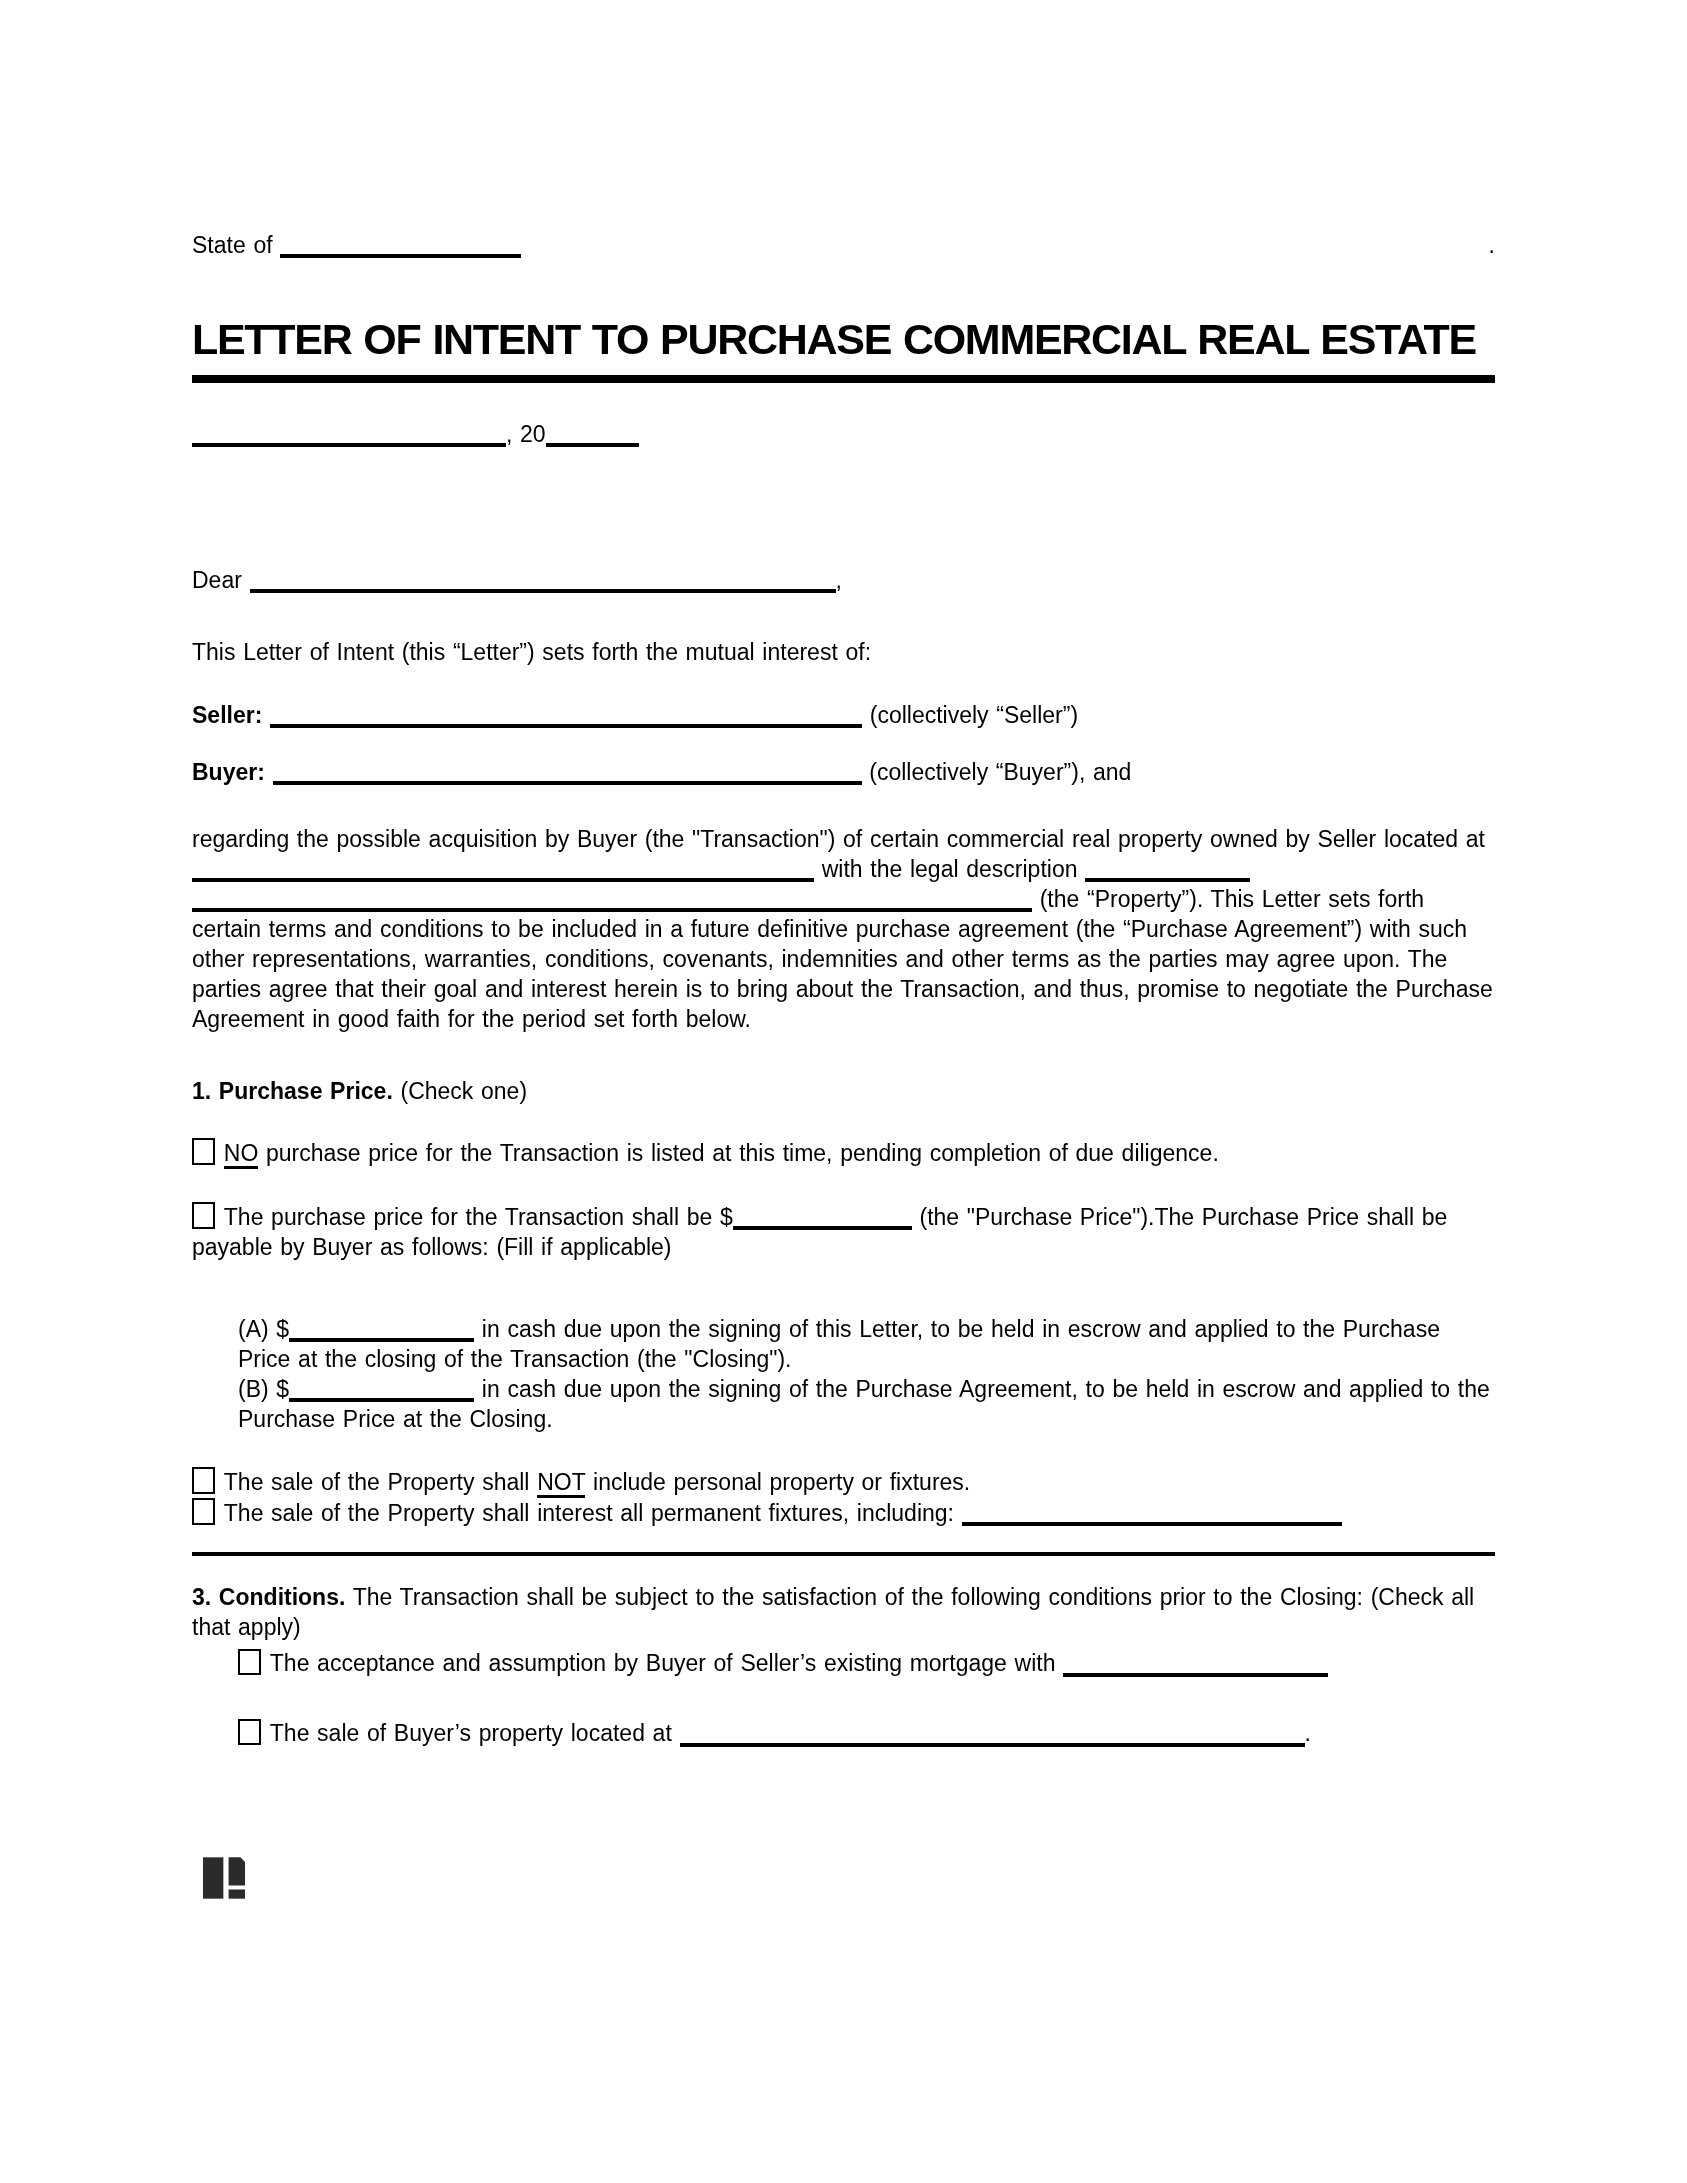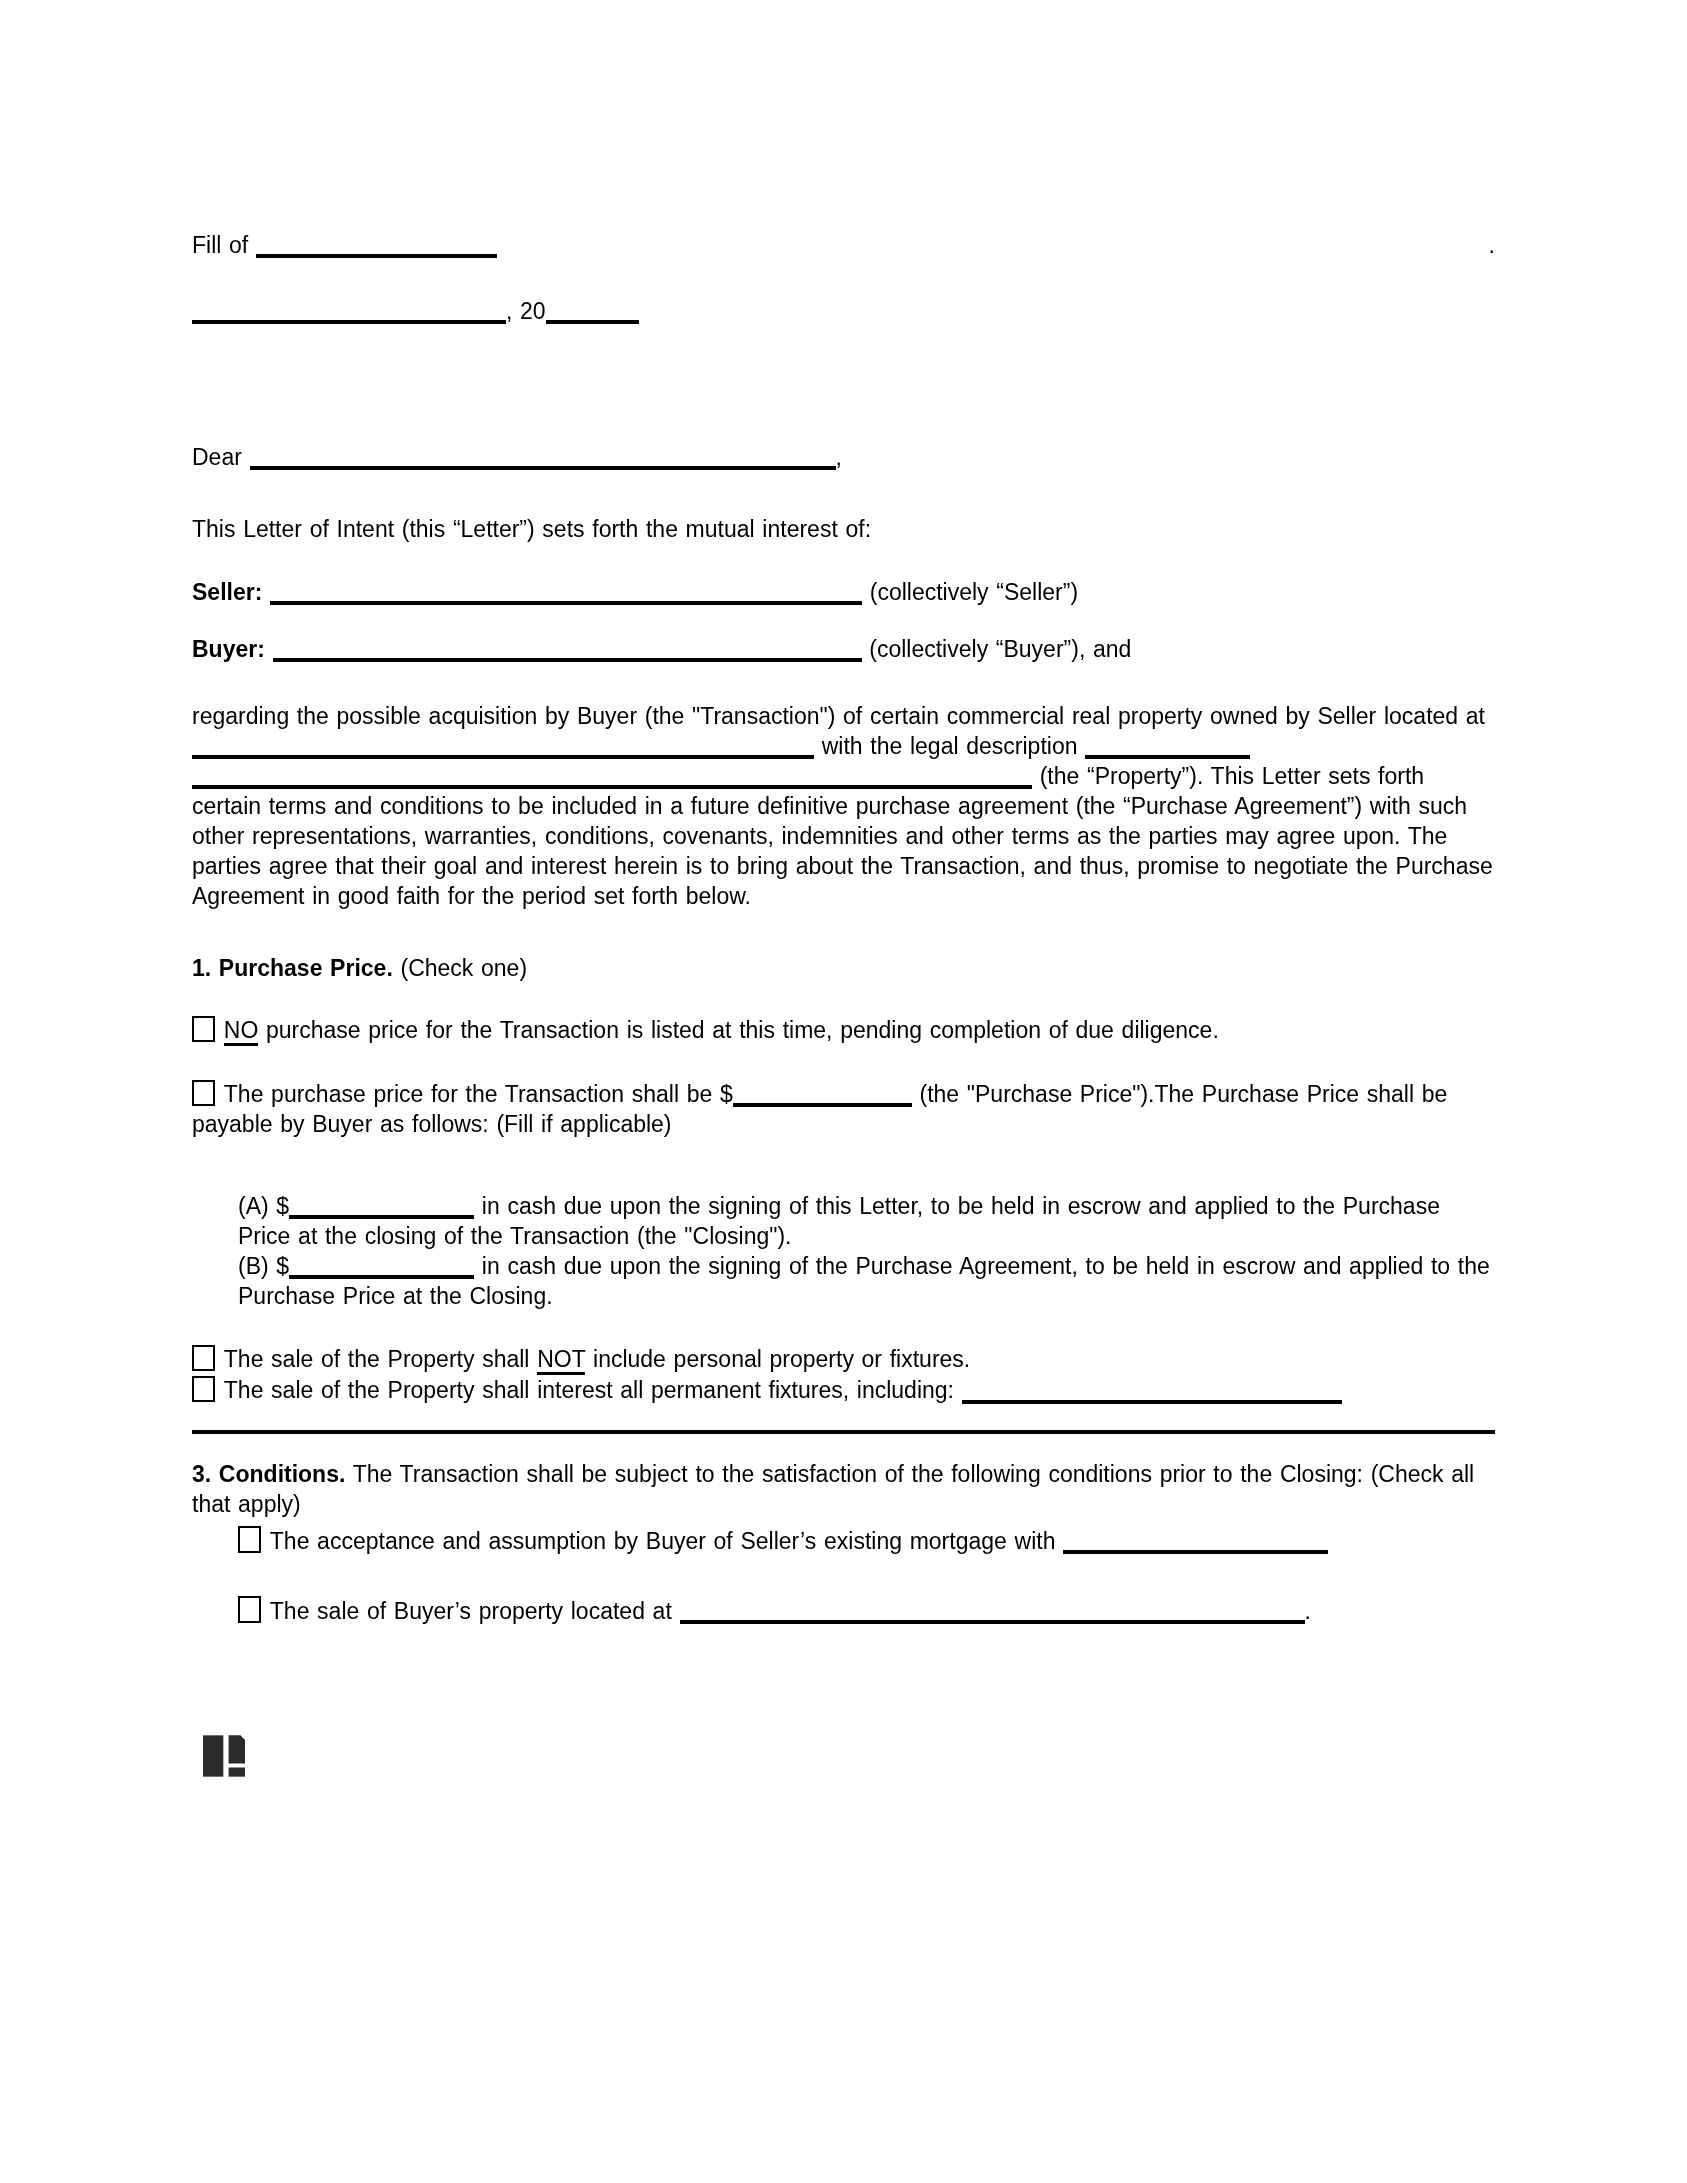--- a/index.html
+++ b/index.html
@@ -29,24 +29,25 @@
   .mt-c2{margin-top:6.6px}
   .indent{margin-left:46px;}
   .logo{margin-top:109px;margin-left:11.2px;width:42px;height:42px;}
 </style>
 </head>
 <body>
 
 <div class="page">
 
   <div class="row">
-    <span class="line"><span>Fill of</span> <span class="blank b365"></span></span>
+    <span class="line"><span>State of</span> <span class="blank b365"></span></span>
     <span>.</span>
   </div>
 
+  <div class="title">LETTER OF INTENT TO PURCHASE COMMERCIAL REAL ESTATE</div>
 
   <div class="line mt-date"><span class="blank b475"></span><span>, 20</span><span class="blank b140"></span></div>
 
   <div class="line mt-dear"><span>Dear</span> <span class="blank b885"></span><span>,</span></div>
 
   <div class="mt-intro">This Letter of Intent (this “Letter”) sets forth the mutual interest of:</div>
 
   <div class="line mt-seller"><strong>Seller:</strong> <span class="blank b895"></span> <span>(collectively “Seller”)</span></div>
 
   <div class="line mt-buyer"><strong>Buyer:</strong> <span class="blank b890"></span> <span>(collectively “Buyer”), and</span></div>

